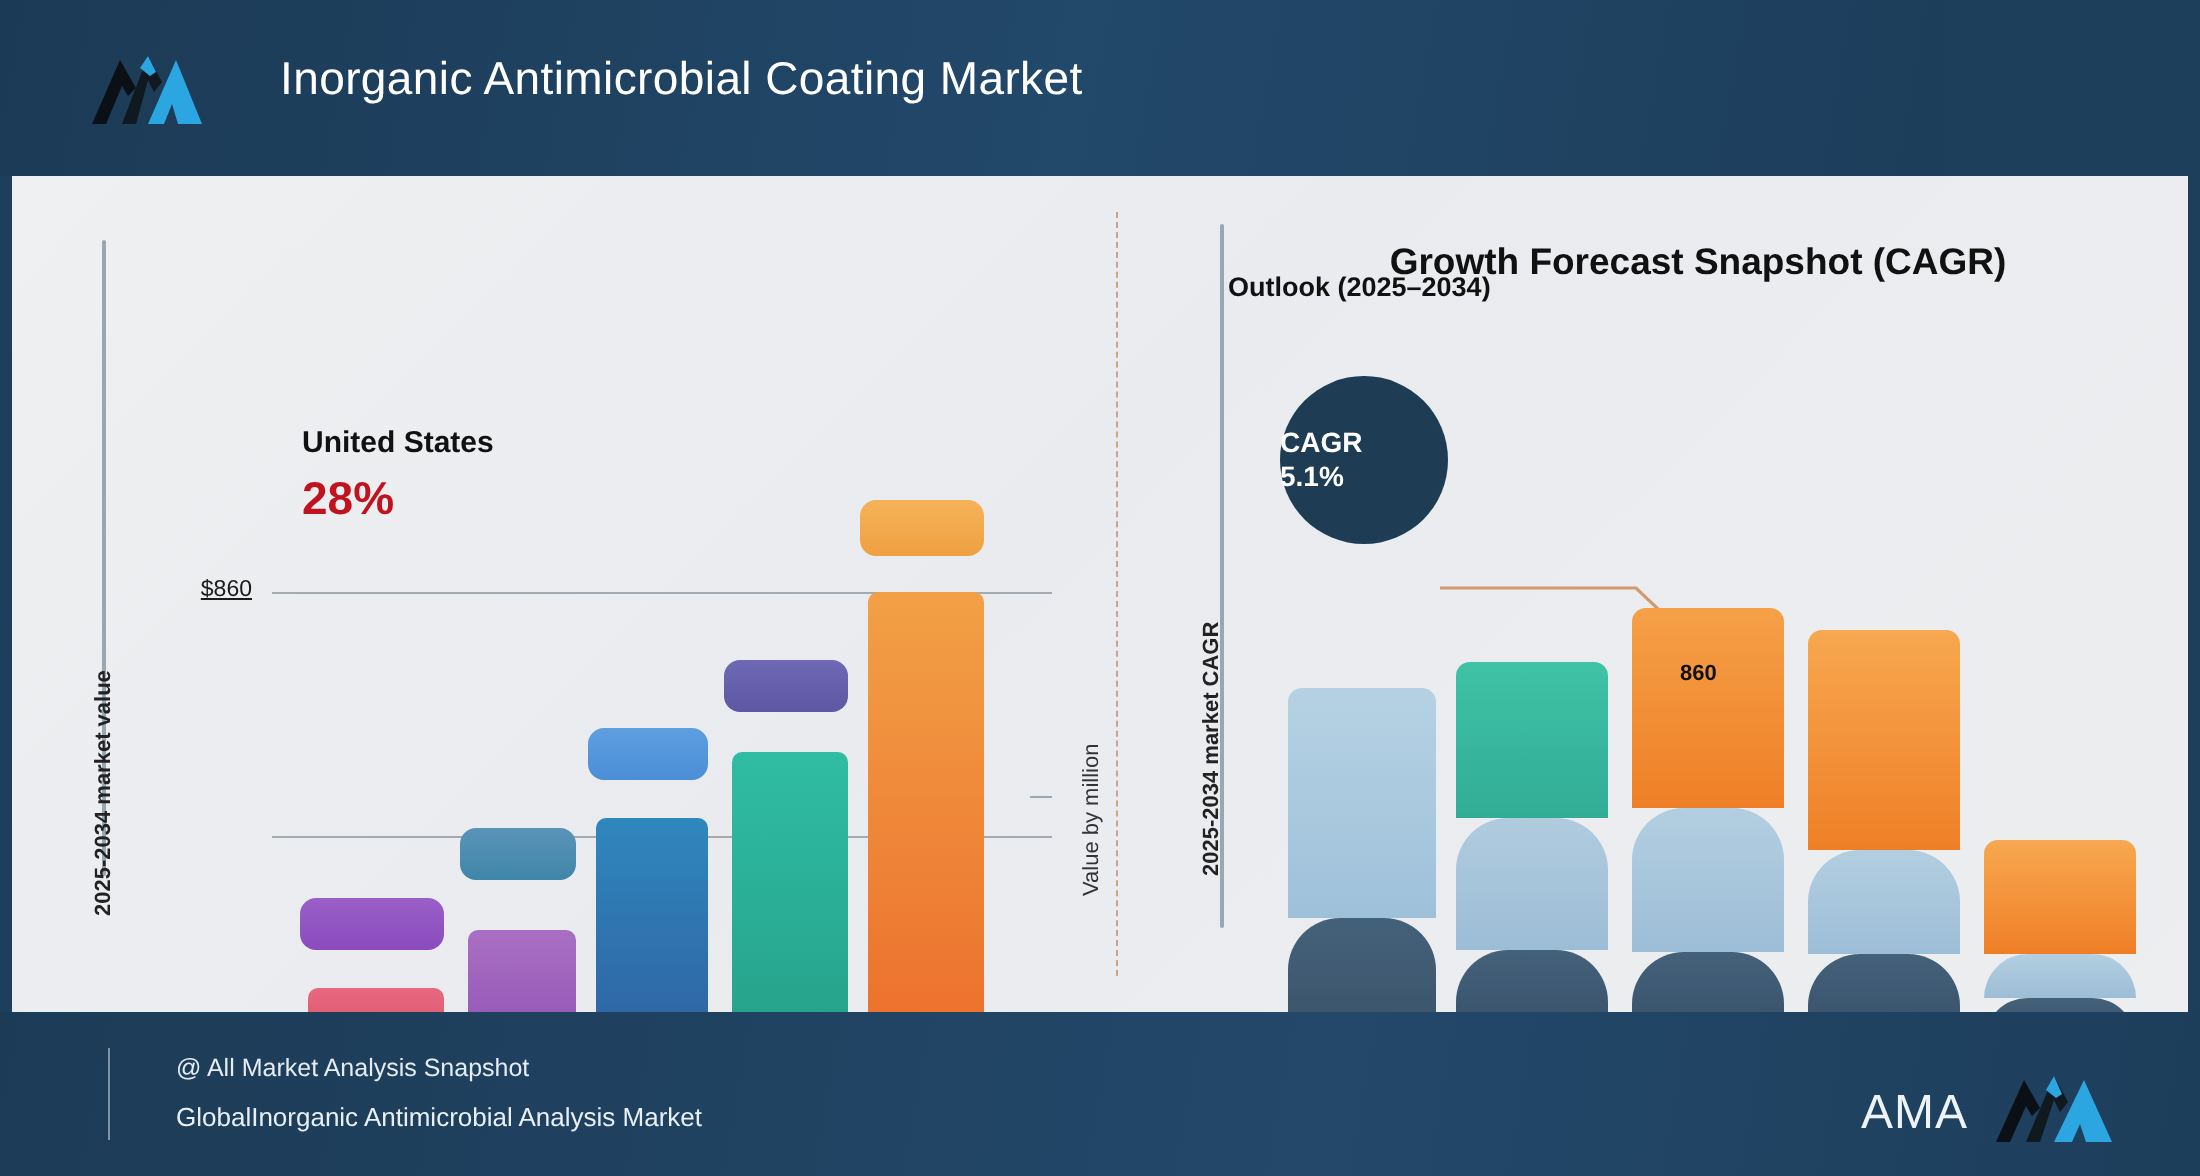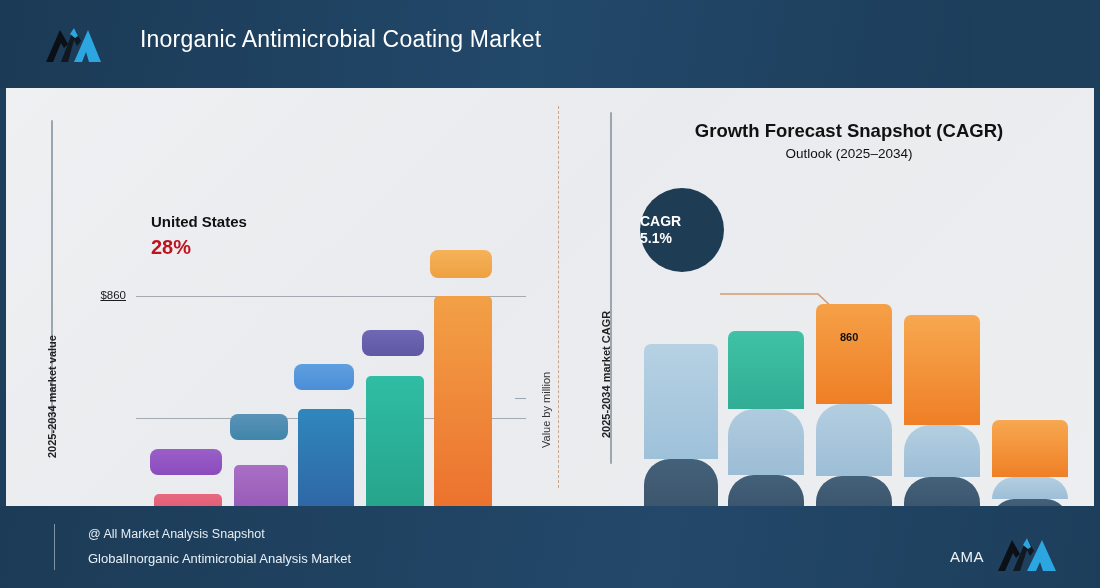--- a/index.html
+++ b/index.html
@@ -65,21 +65,21 @@
   #left-right-tick {
     position: absolute; left: 509px; top: 310px;
     width: 11px; height: 1px; background: #9aa7b1;
   }
   #us-label {
     position: absolute; left: 145px; top: 125px;
     font-size: 15px; font-weight: bold; color: #111;
   }
   #us-pct {
     position: absolute; left: 145px; top: 148px;
-    font-size: 20px; font-weight: bold; color: #c1121f;
+    font-size: 23px; font-weight: bold; color: #c1121f;
   }
   .gridline {
     position: absolute; height: 1px; background: #8b949c; opacity: .75;
   }
   .ytick-label {
     position: absolute; font-size: 11.5px; color: #1b1b1b; text-align: right;
     width: 58px;
     text-decoration: underline;
   }
   .lbar {
@@ -105,22 +105,22 @@
   }
   #right-yaxis-title {
     left: 42px; top: 350px;
     transform: rotate(-90deg);
   }
   #right-title {
     position: absolute; left: 56px; top: 32px; width: 470px;
     text-align: center; font-size: 18.5px; font-weight: bold; color: #111;
   }
   #right-subtitle {
-    position: absolute; left: 56px; top: 58px; width: 470px;
-    text-align: center; font-size: 13.5px; font-weight: normal; color: #111;
+    position: absolute; left: 56px; top: 48px; width: 470px;
+    text-align: left; font-size: 13.5px; font-weight: bold; color: #111;
   }
   #cagr-bubble {
     position: absolute; left: 82px; top: 100px;
     width: 84px; height: 84px; border-radius: 50%;
     background: #1e3c54; color: #fff;
     display: flex; flex-direction: column;
     align-items: flex-start; justify-content: center;
     font-size: 14px; font-weight: bold; line-height: 1.25;
   }
   .sbar { position: absolute; }
@@ -151,21 +151,21 @@
     font-size: 12.5px; color: #e5ecf2;
   }
   #footer-line2 {
     position: absolute; left: 88px; top: 45px;
     font-size: 13px; color: #e9f0f5;
   }
   #footer-brand {
     position: absolute; right: 42px; top: 28px;
     display: flex; align-items: center; gap: 12px;
   }
-  #footer-brand-text { font-size: 15px; color: #eef3f7; letter-spacing: .5px; }
+  #footer-brand-text { font-size: 24px; color: #eef3f7; letter-spacing: .5px; }
 </style>
 </head>
 <body>
 
 <div id="page">
 
   <div id="header">
     <div id="logo-mark">
       <svg width="58" height="44" viewBox="0 0 58 44">
         <path d="M2 40 L16 8 L24 22 L20 26 L17 21 L9 40 Z" fill="#0b1016"></path>

